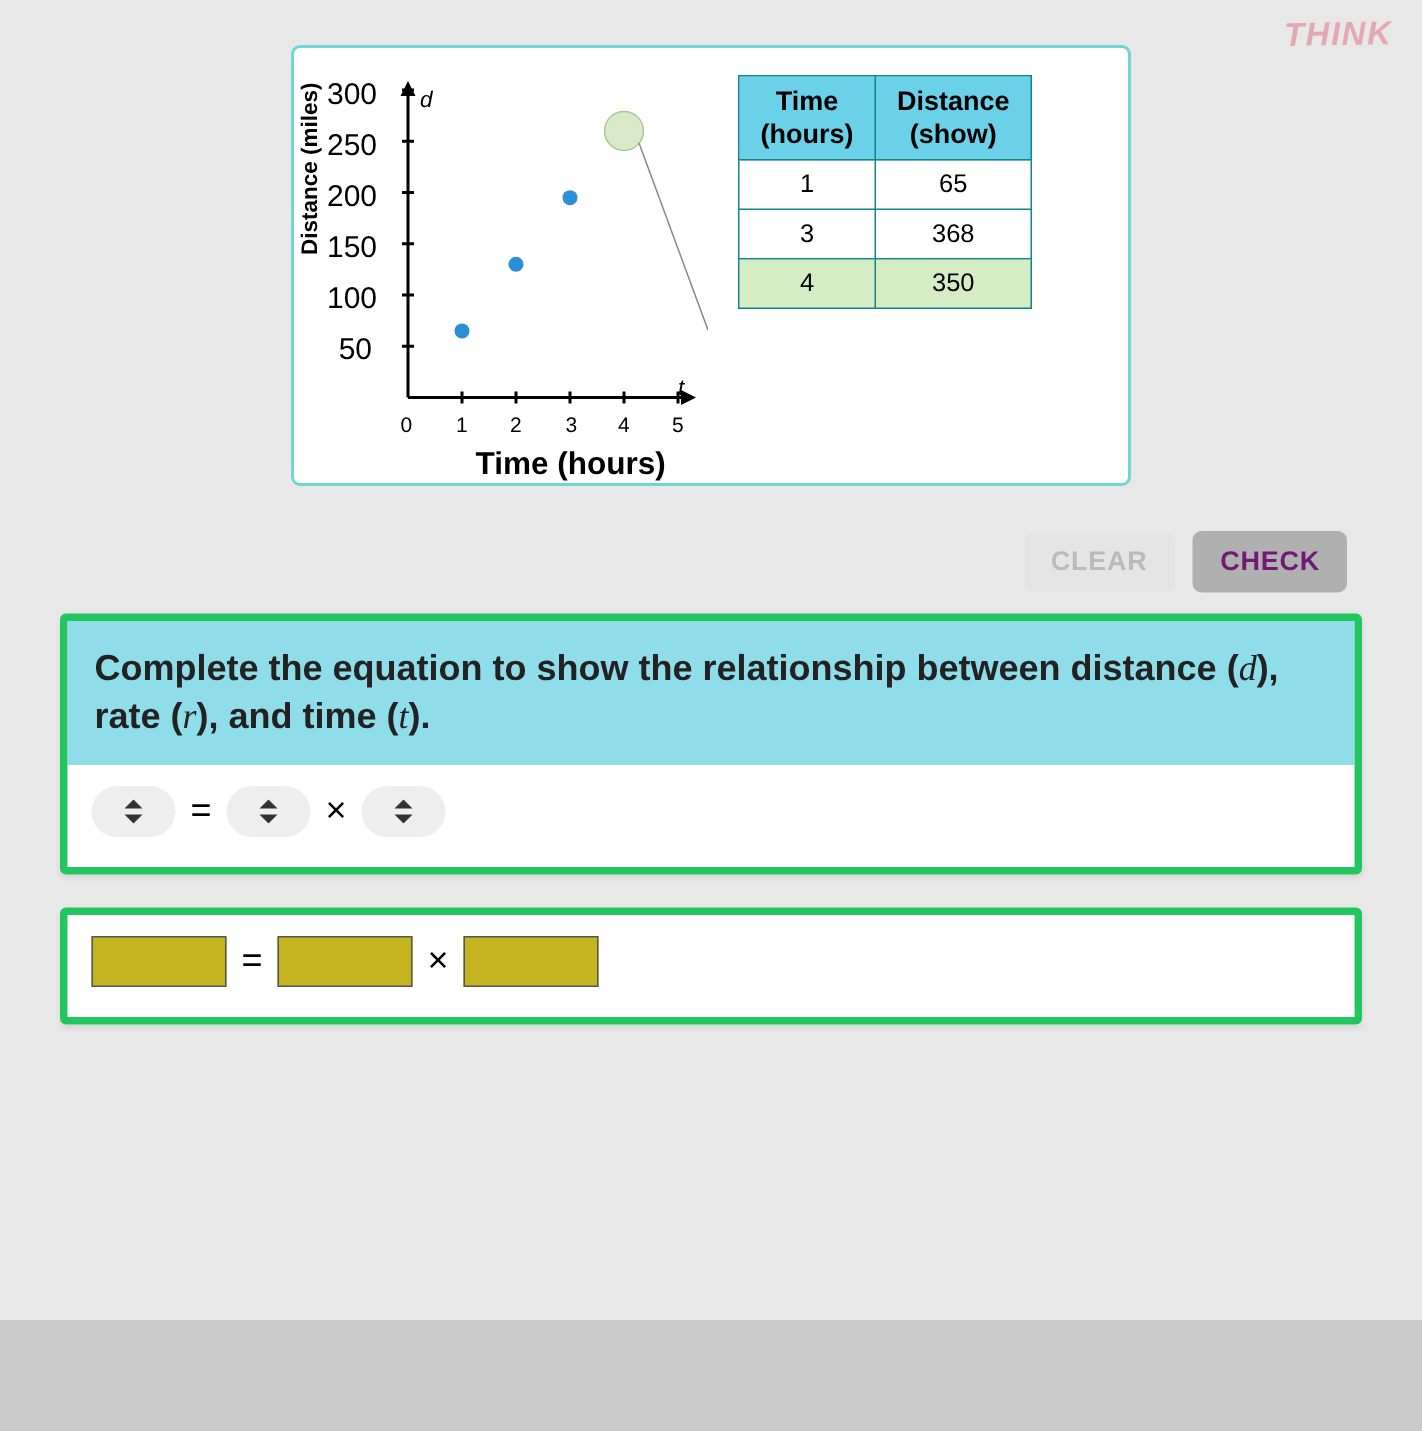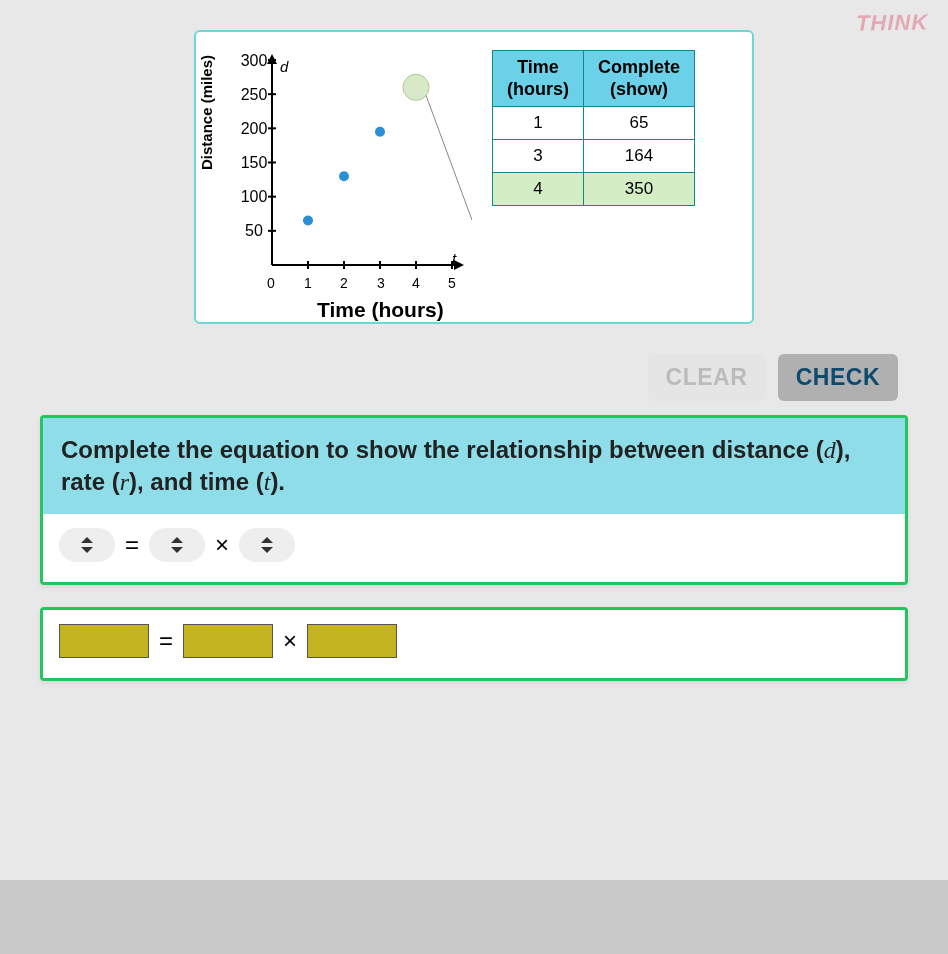--- a/index.html
+++ b/index.html
@@ -59,22 +59,22 @@
   .axis-d {
     position: absolute; left: 68px; top: 8px;
     font-style: italic; font-size: 15px;
   }
   .axis-t {
     position: absolute; left: 240px; top: 200px;
     font-style: italic; font-size: 15px;
   }
   svg.plot { position: absolute; left: 20px; top: 0; }
   .tick-y {
-    position: absolute; font-size: 16px; text-align: center;
-    width: 30px; left: 27px;
+    position: absolute; font-size: 20px; text-align: right;
+    width: 30px; left: 6px;
   }
   .tick-x { position: absolute; font-size: 14px; top: 225px; }
   
   .data-table { border-collapse: collapse; font-size: 17px; }
   .data-table th, .data-table td {
     border: 1px solid #118888;
     padding: 6px 14px;
     text-align: center;
   }
   .data-table th {
@@ -83,36 +83,36 @@
     font-size: 18px;
     line-height: 1.2;
   }
   .data-table tr.hl td { background: #d4edc4; }
   
   .btn-row { text-align: right; margin: 30px 30px 14px 0;}
   .btn {
     display: inline-block;
     border-radius: 6px;
     padding: 10px 18px;
-    font-size: 23px;
+    font-size: 18px;
     font-weight: bold;
     margin-left: 8px;
     cursor: pointer;
     letter-spacing: 0.5px;
   }
   .btn.clear {
     background: #e5e5e5; color: #bbb;
   }
   .btn.check {
-    background: #b0b0b0; color: #0c4a6e;
+    background: #b0b0b0; color: #701a75;
   }
   
   .panel {
     margin: 10px 20px 22px 20px;
-    border: 3px solid #22c55e;
+    border: 5px solid #22c55e;
     border-radius: 4px;
     box-shadow: 0 2px 4px rgba(0,0,0,0.08);
     overflow: hidden;
   }
   .panel .prompt {
     background: #8fdde8;
     padding: 16px 18px;
     font-size: 24px;
     font-weight: bold;
     color: #222;
@@ -215,33 +215,33 @@
     </div>
 
     <table class="data-table">
       <thead>
         <tr>
           <th>
             <span>Time</span><br>
             <span>(hours)</span>
           </th>
           <th>
-            <span>Complete</span><br>
+            <span>Distance</span><br>
             <span>(show)</span>
           </th>
         </tr>
       </thead>
       <tbody id="table-body">
           <tr>
             <td>1</td>
             <td>65</td>
           </tr>
           <tr>
             <td>3</td>
-            <td>164</td>
+            <td>368</td>
           </tr>
           <tr class="hl">
             <td>4</td>
             <td>350</td>
           </tr>
         </tbody>
     </table>
   </div>
 
   <div class="btn-row">

